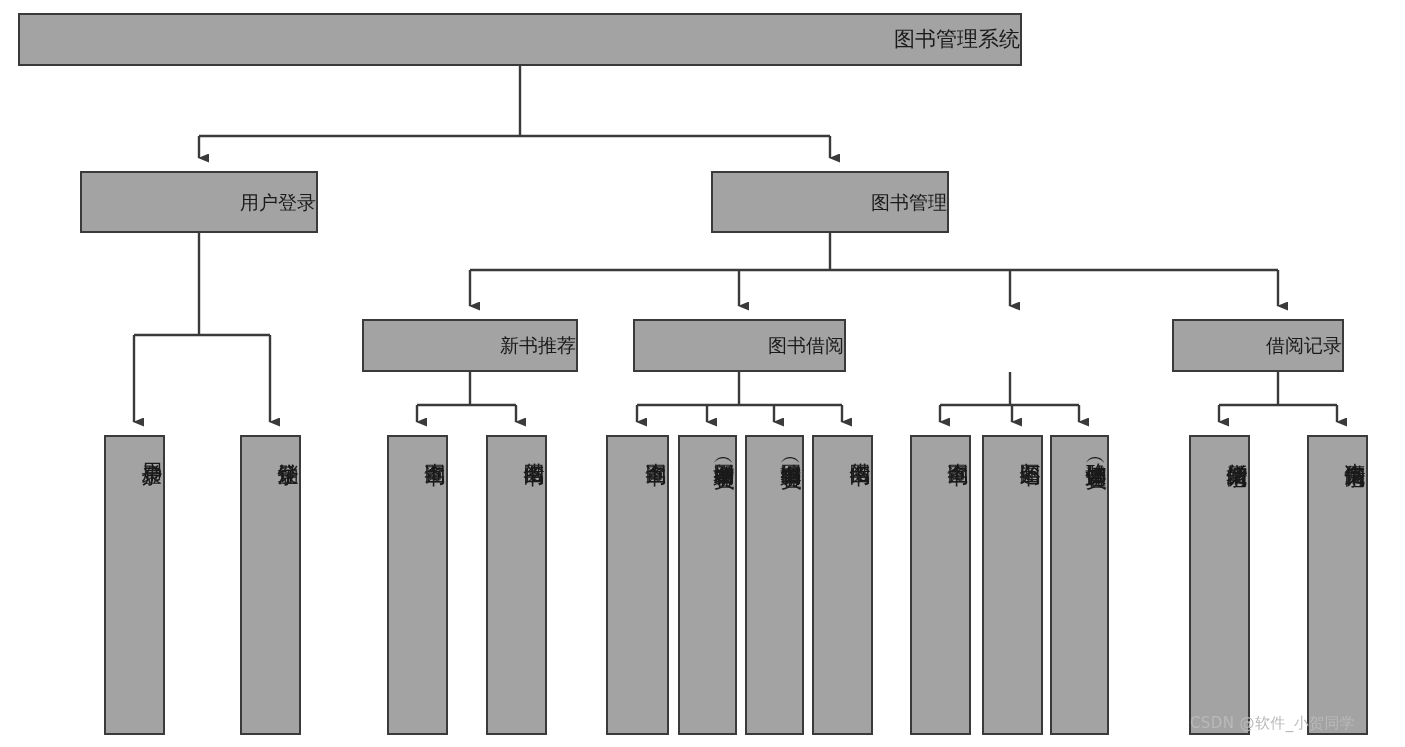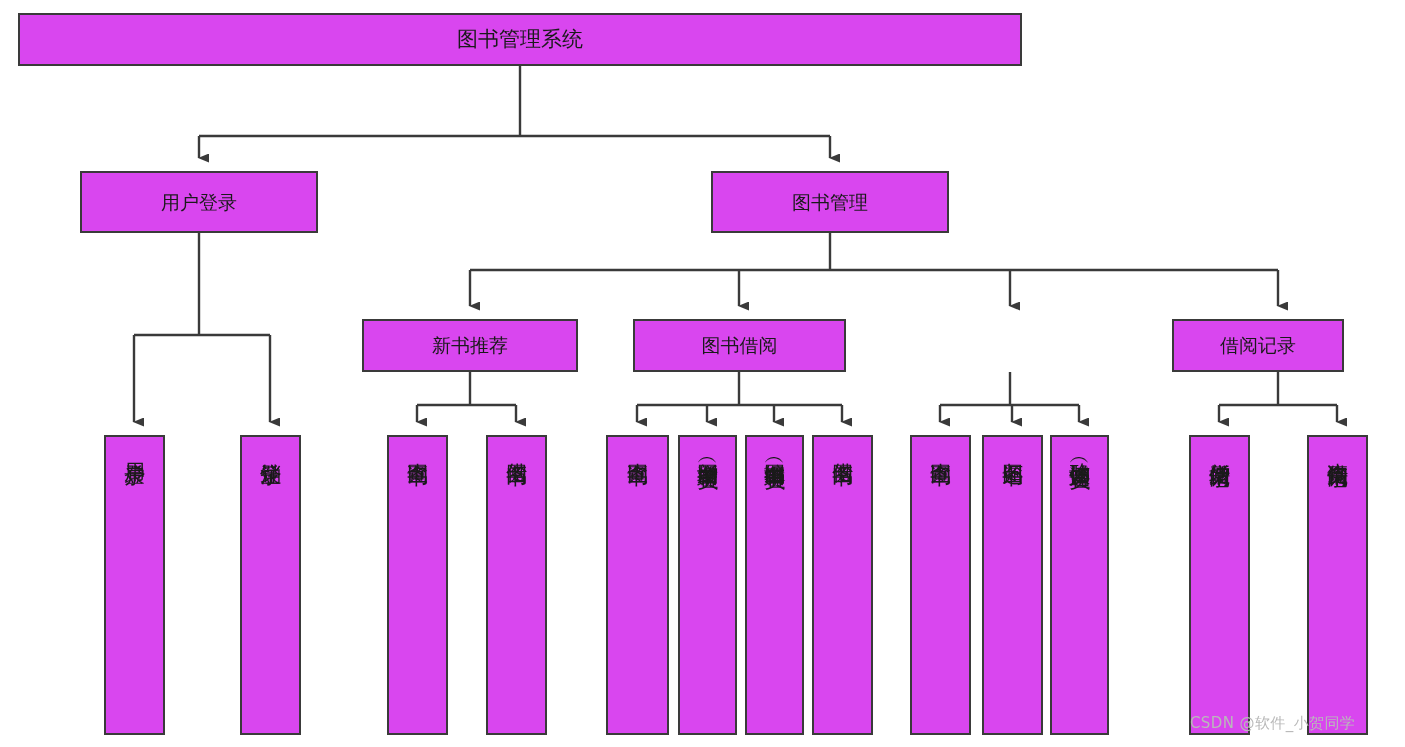--- a/index.html
+++ b/index.html
@@ -22,25 +22,25 @@
     position: absolute;
     left: 0;
     top: 0;
     width: 1405px;
     height: 747px;
     pointer-events: none;
   }
   .node {
     position: absolute;
     box-sizing: border-box;
-    background: #d946ef;
+    background: #a3a3a3;
     border: 2px solid #3a3a3a;
     display: flex;
     align-items: center;
-    justify-content: center;
+    justify-content: flex-end;
     color: #1a1a1a;
     z-index: 2;
   }
   .node .label {
     display: block;
     text-align: center;
     line-height: 1.18;
     white-space: nowrap;
   }
   .node.root {

